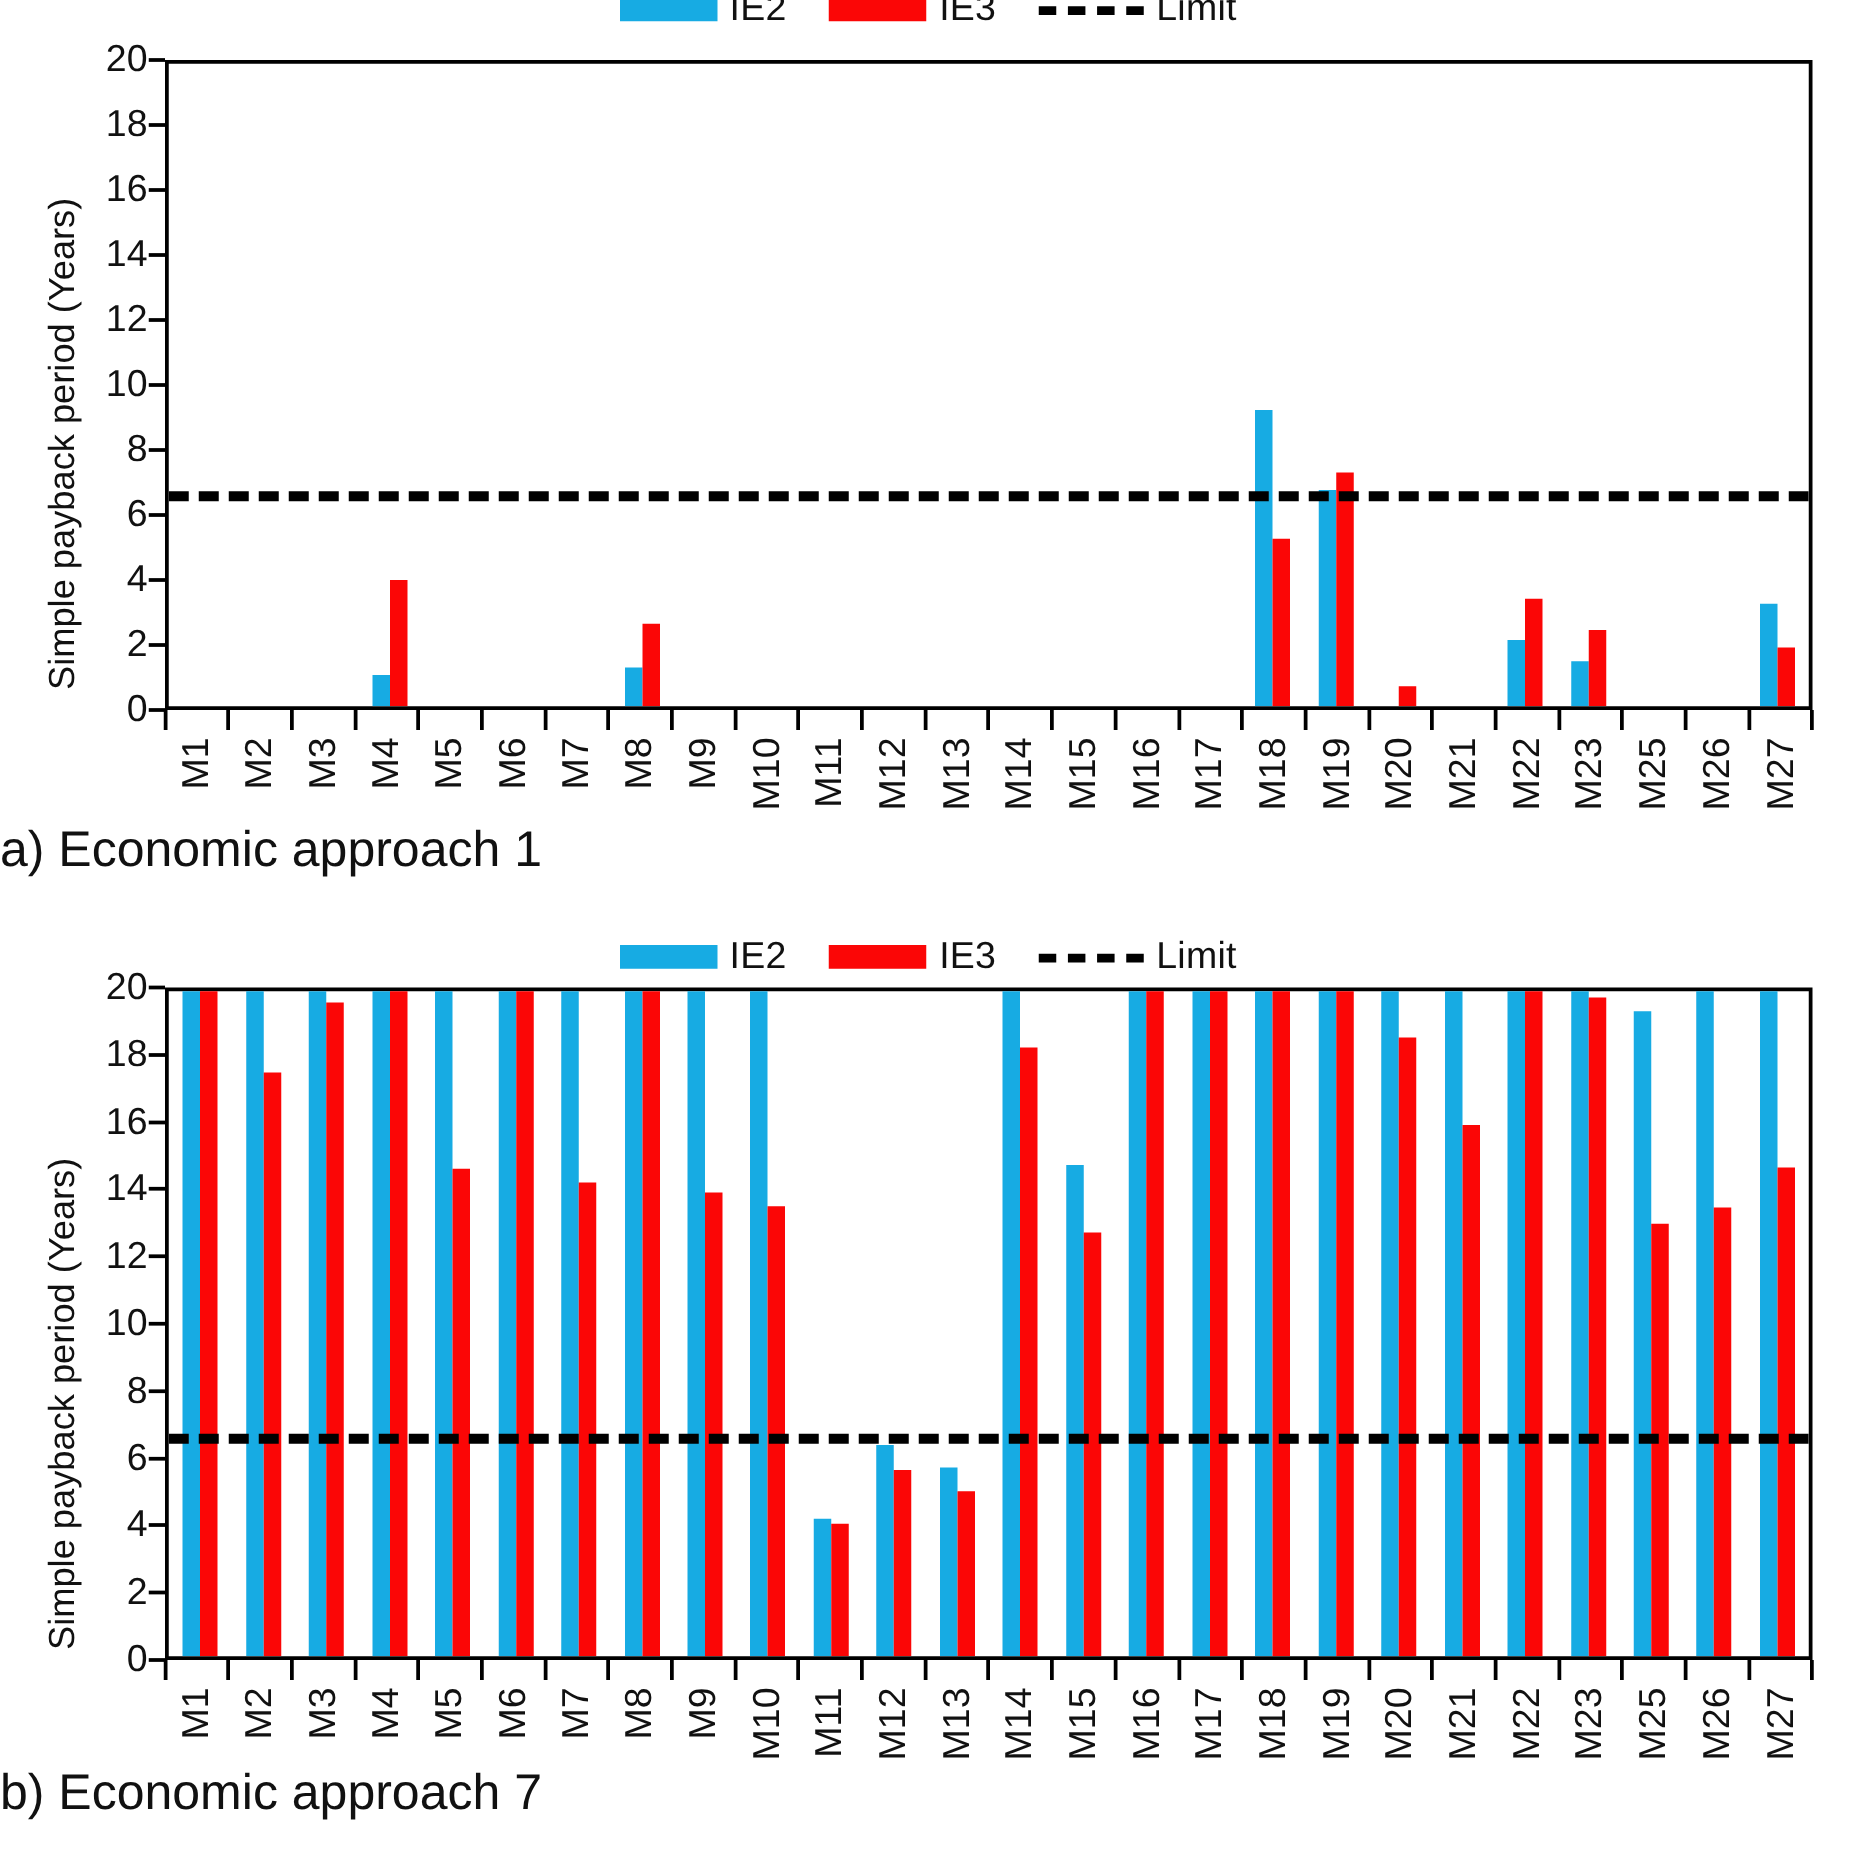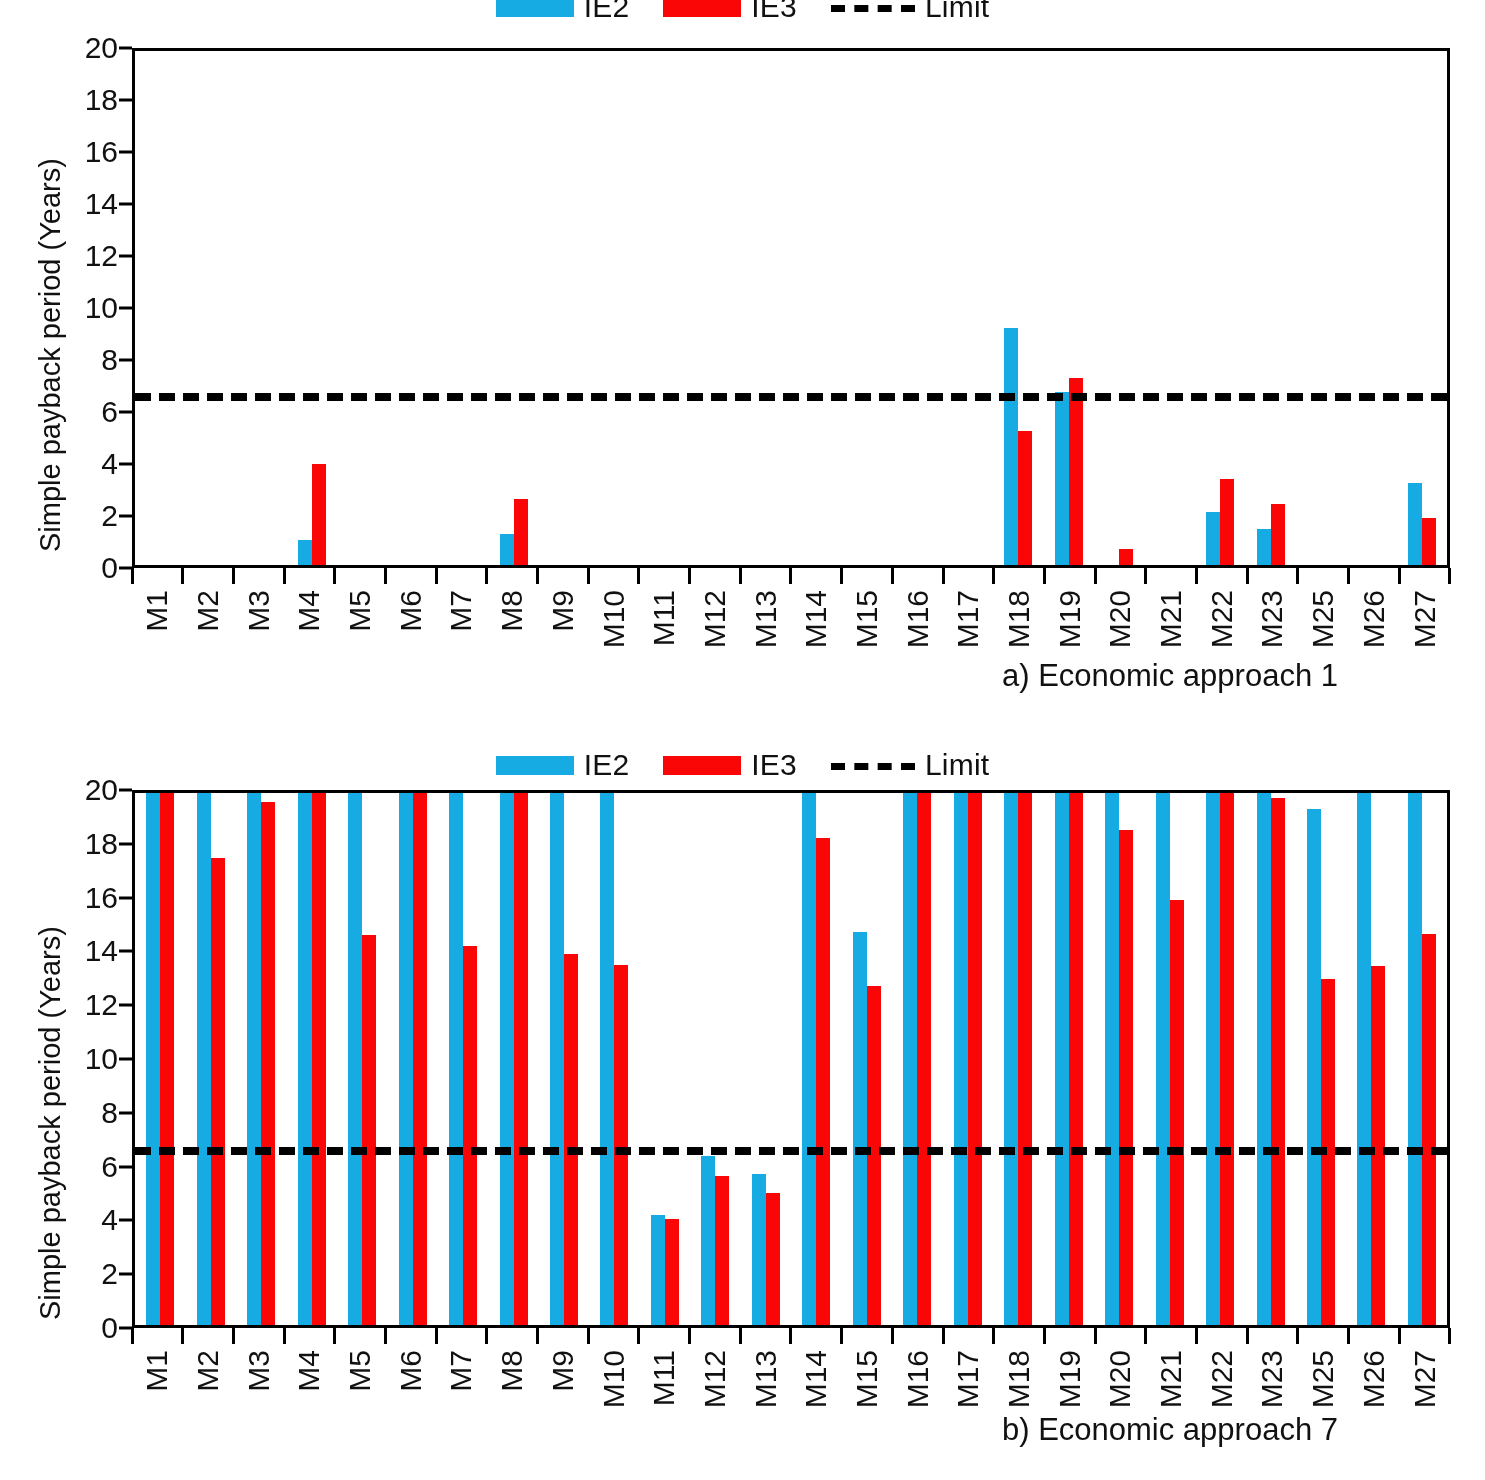--- a/index.html
+++ b/index.html
@@ -103,22 +103,22 @@
     flex:1 1 0;position:relative;height:80px;
   }
   .xlabelcell span{
     position:absolute;left:50%;top:4px;
     font-size:30px;line-height:1;
     white-space:nowrap;
     transform-origin:left top;
     transform:rotate(-90deg) translate(-100%,-50%);
   }
   .subtitle{
-    position:absolute;left:0;width:1338px;text-align:right;
-    font-size:31px;
+    position:absolute;left:0;width:1338px;text-align:left;
+    font-size:40px;
   }
 </style>
 </head>
 <body>
 
 <div class="figure">
 
   <div class="panel" id="panel-a">
     <div class="legend" id="legend-a" style="top:-8px;">
         <div class="legend-item">

